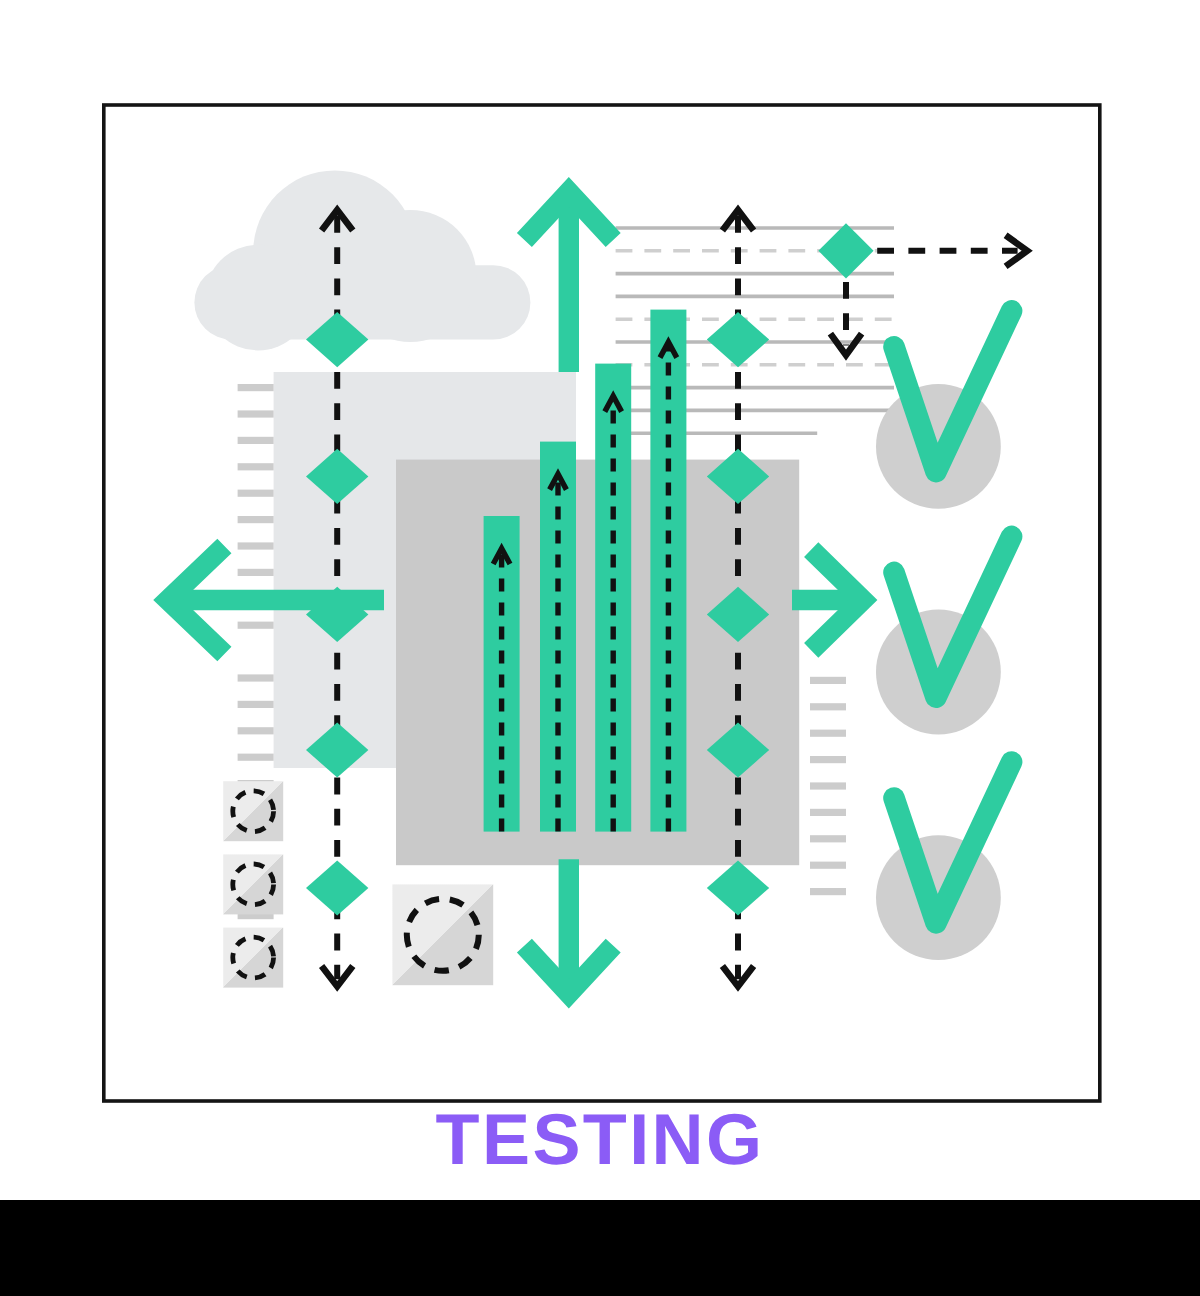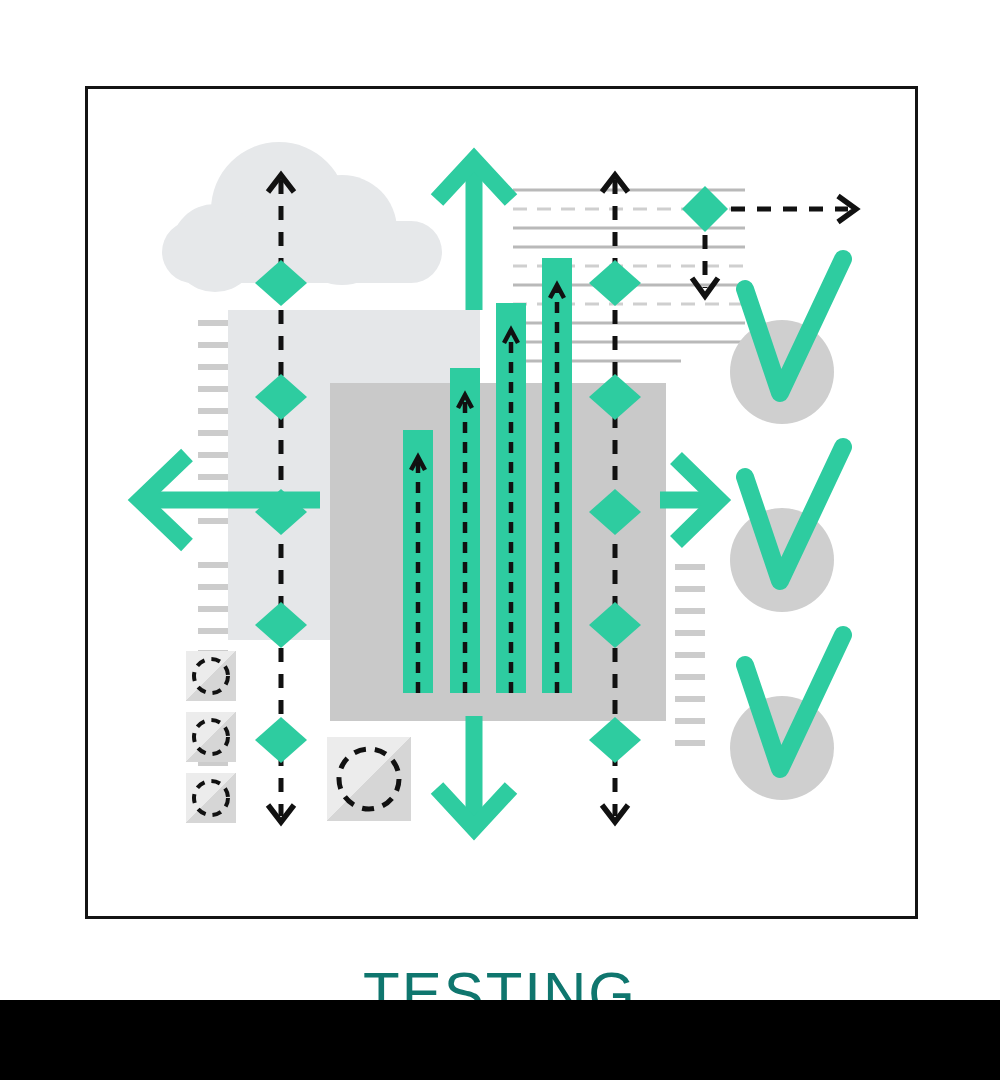--- a/index.html
+++ b/index.html
@@ -29,24 +29,23 @@
   }
   .caption {
     position: absolute;
     left: 0;
     top: 915px;
     width: 1000px;
     text-align: center;
     font-family: "Liberation Sans", sans-serif;
     font-size: 60px;
     letter-spacing: 2px;
-    color: #0f766e;
-    font-weight: 400;
+    color: #8b5cf6;
+    font-weight: 700;
     line-height: 70px;
-    margin-top: 44px;
   }
   #watermark-bar {
     position: absolute;
     left: 0;
     top: 1000px;
     width: 1000px;
     height: 80px;
     background: #000000;
   }
 </style>

